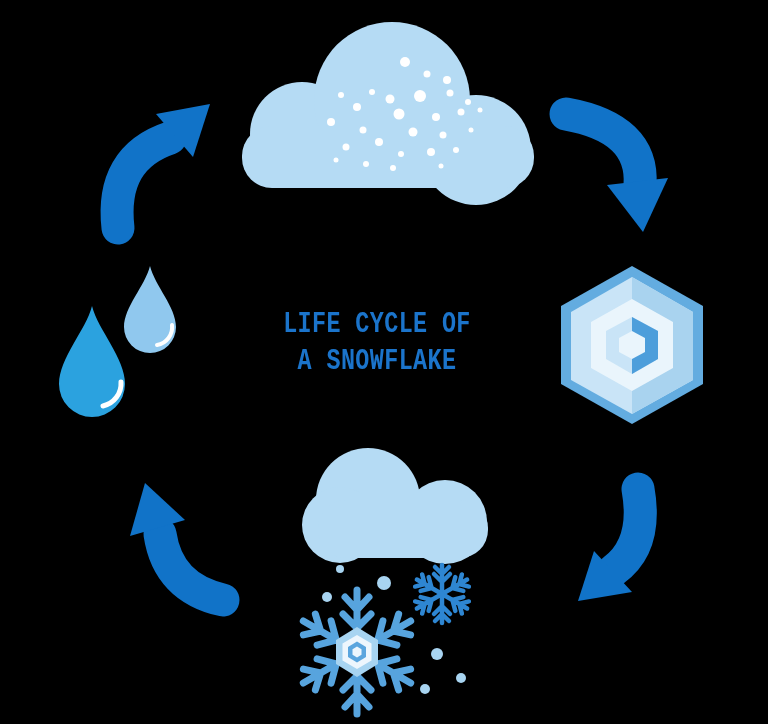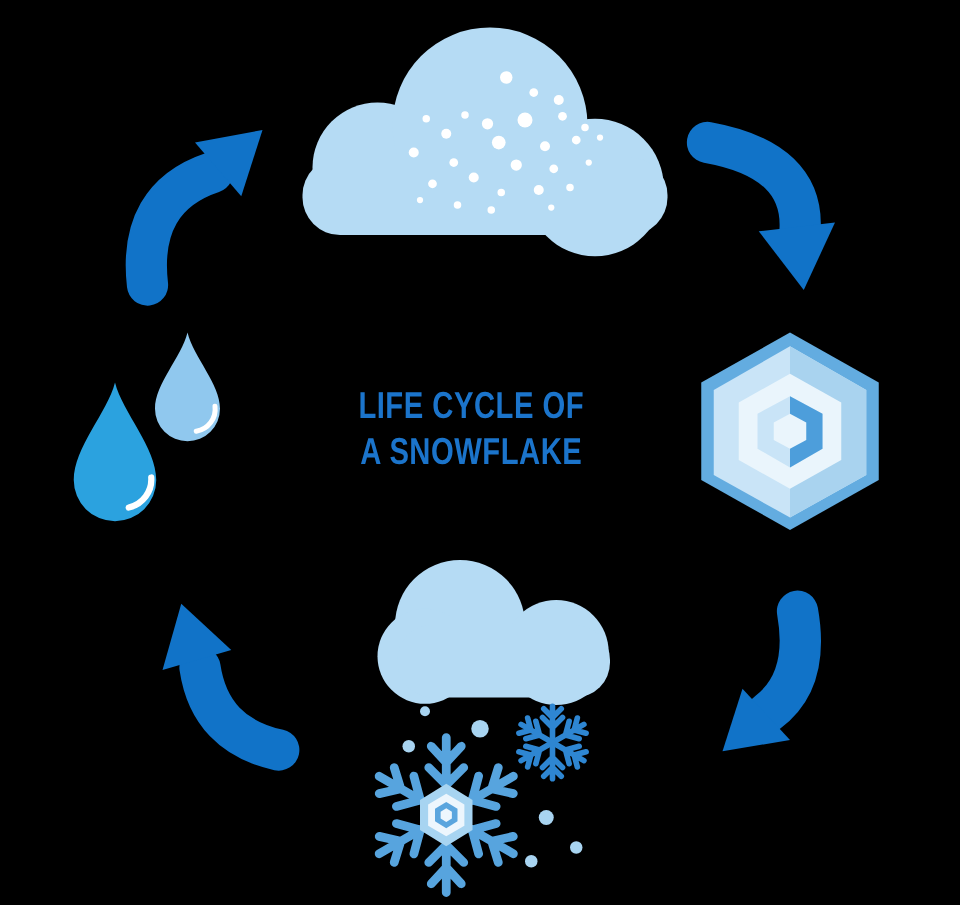--- a/index.html
+++ b/index.html
@@ -2,21 +2,21 @@
 <html style="--background: #000000; --arrow: #1173C8; --title-text: #1B74CB; --cloud: #B5DBF4; --snow-dot: #FFFFFF; --drop-dark: #2BA2DF; --drop-light: #90C8EE; --flake-main: #57A4DE; --flake-small: #2E86D2; --ground-dot: #A8D4F1; --crystal-border: #63ACE0; --crystal-light: #C9E4F7; --crystal-mid: #A9D3EF; --crystal-pale: #EAF5FC; --crystal-dark: #4D9EDB; --flake-hex-outer: #A7D4F1; --flake-hex-mid: #5AA5DE; --flake-hex-pale: #EDF6FD;"><head>
 <meta charset="utf-8">
 <style>
   html,body{margin:0;padding:0;}
   body{background:#000;}
   .canvas{
     position:relative;
     width:768px;height:724px;
     background:var(--background,#000);
     overflow:hidden;
-    font-family:Liberation Sans, sans-serif;
+    font-family:Liberation Mono, monospace;
   }
   .diagram-svg{position:absolute;left:0;top:0;}
   .arrow-tail{fill:none;stroke:var(--arrow);stroke-width:33;stroke-linecap:round;}
   .arrow-head{fill:var(--arrow);stroke:none;}
   .title{
     position:absolute;
     left:247px;top:306px;width:260px;
     text-align:center;
     color:var(--title-text);
     font-weight:700;

